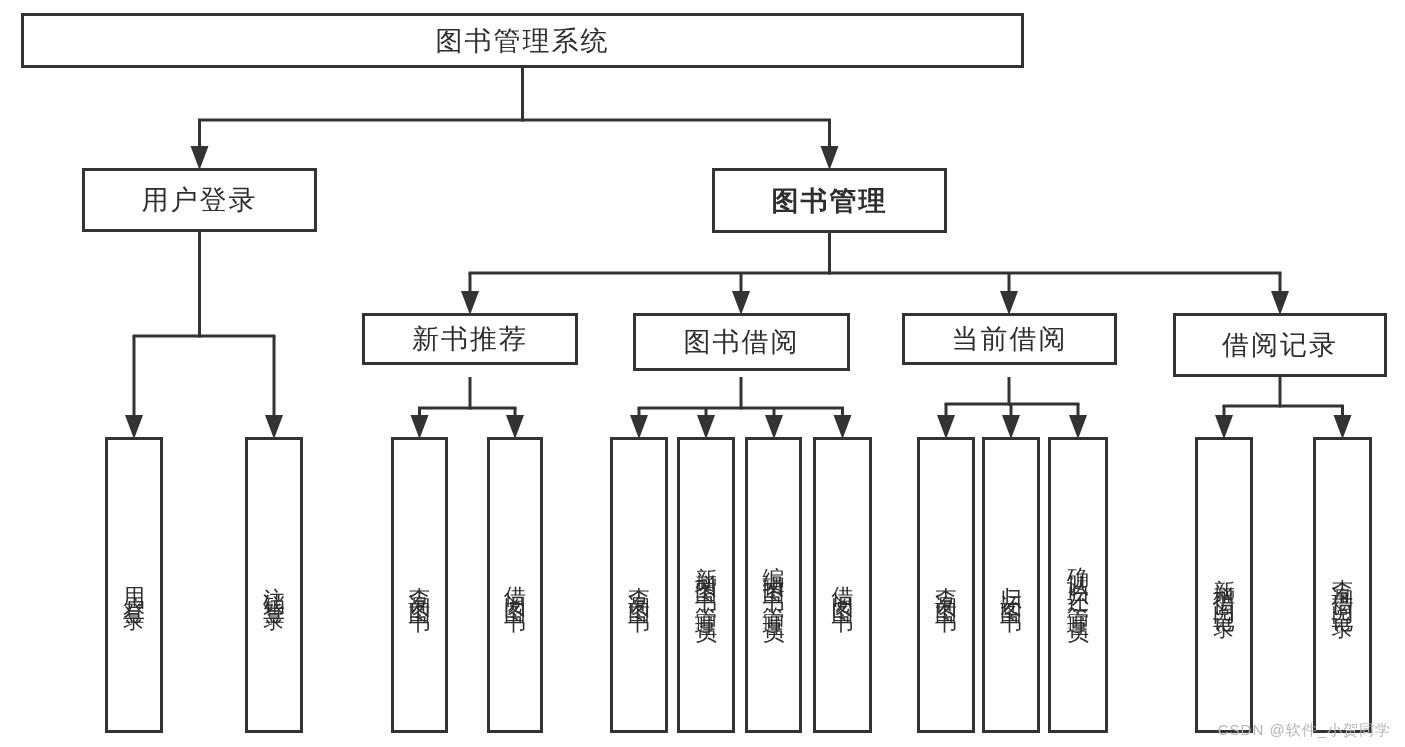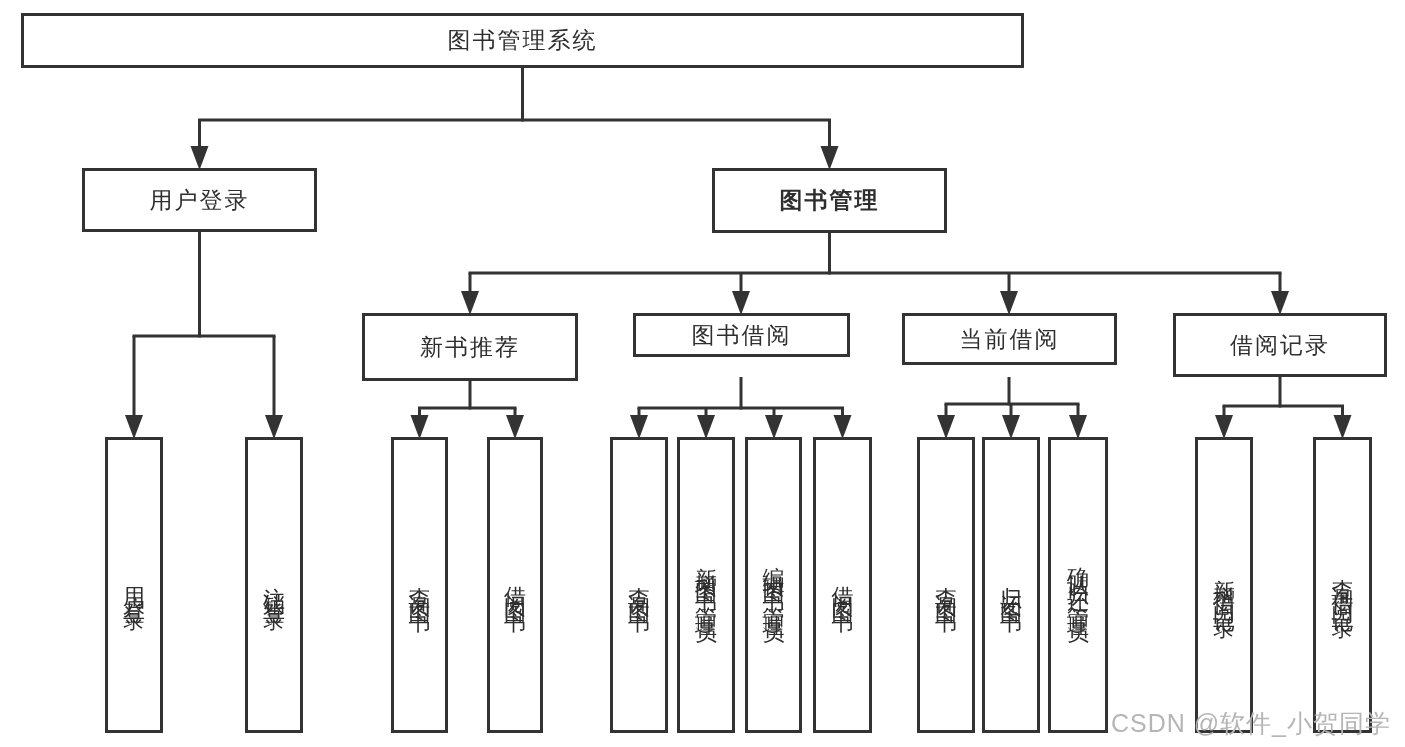--- a/index.html
+++ b/index.html
@@ -26,21 +26,21 @@
   }
   .wires g.strokes { stroke: var(--line); stroke-width: 3; fill: none; }
   .wires g.heads   { fill: var(--line); stroke: none; }
   .hbox {
     position: absolute;
     border: 3px solid var(--line);
     background: var(--background);
     display: flex;
     align-items: center;
     justify-content: center;
-    font-size: 23px;
+    font-size: 27px;
     letter-spacing: 2px;
     color: var(--text);
     white-space: nowrap;
   }
   .vbox {
     position: absolute;
     top: 437px;
     height: 296px;
     border: 3px solid var(--line);
     background: var(--background);
@@ -54,21 +54,21 @@
     font-size: 22px;
     letter-spacing: 8px;
     color: var(--text);
     line-height: 1;
     white-space: nowrap;
   }
   .watermark {
     position: absolute;
     right: 14px;
     bottom: 7px;
-    font-size: 25px;
+    font-size: 15px;
     color: var(--watermark);
     letter-spacing: 1px;
     white-space: nowrap;
     z-index: 5;
   }
 </style>
 </head>
 <body>
 
 <div class="stage">
@@ -141,22 +141,22 @@
       <polygon points="1215,415 1233,415 1224,439"></polygon>
       <polygon points="1333.5,415 1351.5,415 1342.5,439"></polygon>
     </g>
   </svg>
 
   <div class="hbox" style="left:21px; top:13px; width:1003px; height:55px;">图书管理系统</div>
 
   <div class="hbox" style="left:82px; top:168px; width:235px; height:64px;">用户登录</div>
   <div class="hbox" style="left:712px; top:168px; width:235px; height:65px;font-weight:bold;">图书管理</div>
 
-  <div class="hbox" style="left:362px; top:313px; width:216px; height:68px;">新书推荐</div>
-  <div class="hbox" style="left:633px; top:313px; width:217px; height:44px;">图书借阅</div>
+  <div class="hbox" style="left:362px; top:313px; width:216px; height:52px;">新书推荐</div>
+  <div class="hbox" style="left:633px; top:313px; width:217px; height:58px;">图书借阅</div>
   <div class="hbox" style="left:902px; top:313px; width:215px; height:52px;">当前借阅</div>
   <div class="hbox" style="left:1173px; top:313px; width:214px; height:64px;">借阅记录</div>
 
   <div class="vbox" style="left:105px; width:58px;">
     <span class="vtext">用户登录</span>
   </div>
   <div class="vbox" style="left:245px; width:58px;">
     <span class="vtext">注销登录</span>
   </div>
 

